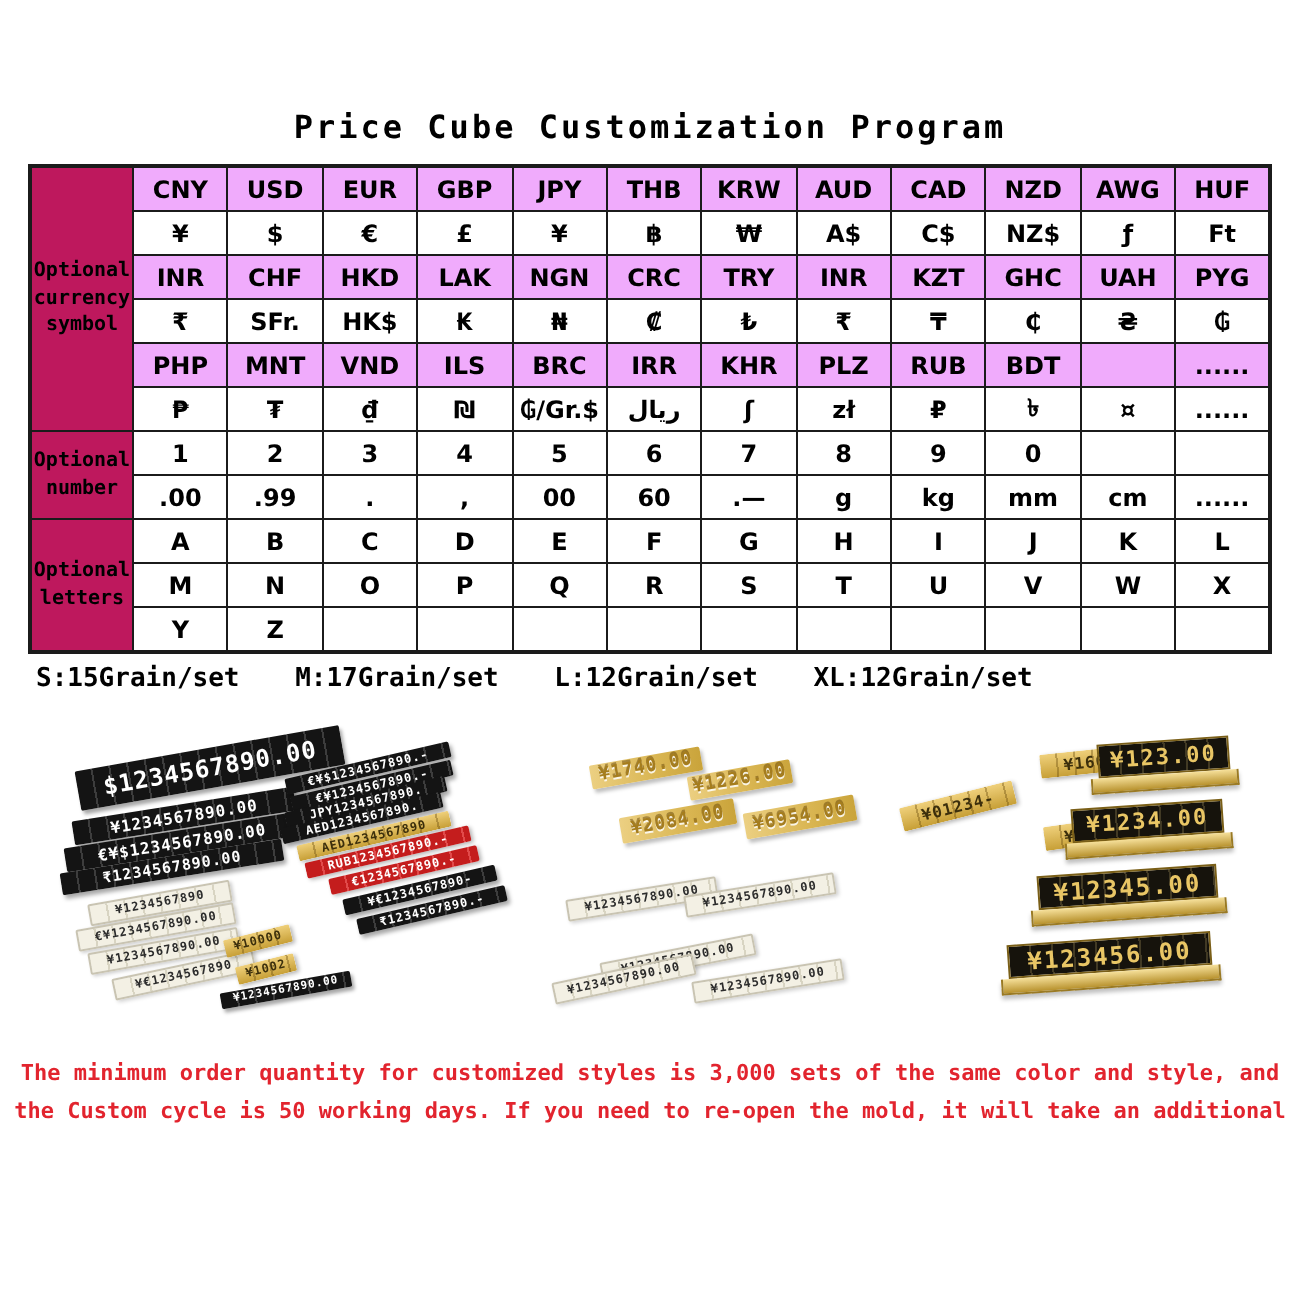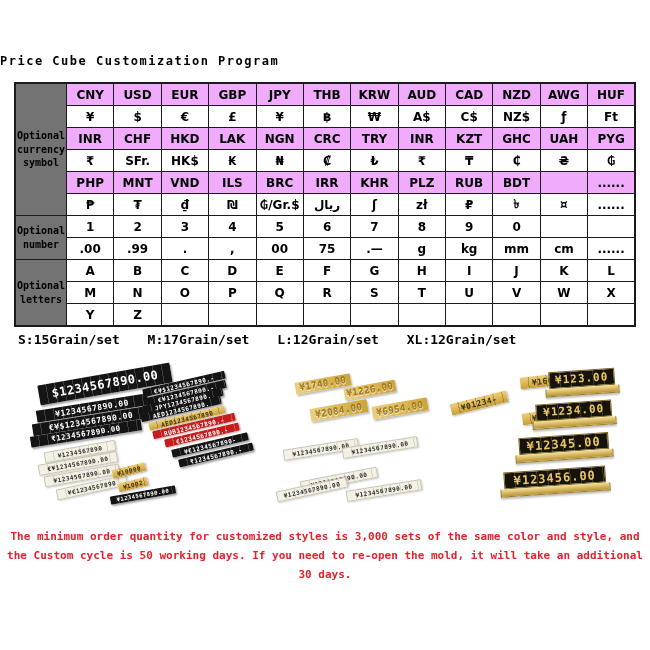--- a/index.html
+++ b/index.html
@@ -1,29 +1,29 @@
 <!DOCTYPE html>
 <html><head>
 <meta charset="utf-8">
 <style>
   html,body{margin:0;padding:0;background:#ffffff;}
   .page{position:relative;width:650px;height:650px;background:#ffffff;overflow:hidden;
         font-family:"DejaVu Sans Mono",monospace;color:#000;}
   
-  .title{position:absolute;top:54px;left:0;width:100%;text-align:left;
-         font-size:12px;font-weight:bold;letter-spacing:1.5px;
+  .title{position:absolute;top:54px;left:0;width:100%;text-align:center;
+         font-size:16px;font-weight:bold;letter-spacing:1.5px;
          font-family:"DejaVu Sans Mono",monospace;}
   
   table.cust{position:absolute;left:14px;top:82px;width:622px;border-collapse:collapse;
              table-layout:fixed;border:2px solid #1b1b1b;}
   table.cust td{border:1px solid #1b1b1b;height:21px;text-align:center;vertical-align:middle;
                 padding:0;font-family:"DejaVu Sans",sans-serif;font-weight:bold;font-size:12px;
                 overflow:hidden;background:#ffffff;}
   table.cust td.shaded{background:#f0abfc;}
-  table.cust td.label-cell{width:50px;background:#737373;font-size:10px;line-height:1.35;
+  table.cust td.label-cell{width:50px;background:#be185d;font-size:10px;line-height:1.35;
                            white-space:pre-line;font-family:"DejaVu Sans Mono",monospace;}
   table.cust td.u{}
   
   .sizes{position:absolute;top:332px;left:18px;font-size:13px;font-weight:bold;
          font-family:"DejaVu Sans Mono",monospace;text-align:right;}
   .sizes span{margin-right:20px;}
   
   .collage{position:absolute;left:0;top:358px;width:650px;height:170px;}
   .strip{position:absolute;display:flex;align-items:center;justify-content:center;
          white-space:nowrap;font-weight:bold;font-family:"DejaVu Sans Mono",monospace;
@@ -163,21 +163,21 @@
           <td>0</td>
           <td></td>
           <td></td>
         </tr>
         <tr>
           <td>.00</td>
           <td>.99</td>
           <td>.</td>
           <td>,</td>
           <td class="u">00</td>
-          <td class="u">75</td>
+          <td class="u">60</td>
           <td>.—</td>
           <td>g</td>
           <td>kg</td>
           <td>mm</td>
           <td>cm</td>
           <td>......</td>
         </tr>
         <tr>
           <td rowspan="3" class="label-cell">Optional
 letters</td>
@@ -279,16 +279,15 @@
       </div>
       <div class="stand" style="left: 504px; top: 111px; width: 102px; transform: rotate(-4deg);">
         <div class="stand-cubes" style="font-size: 12px;">¥123456.00</div>
         <div class="stand-base"></div>
       </div>
     </div>
 
   <div class="note" style="color: rgb(226, 36, 46);">
     <div>The minimum order quantity for customized styles is 3,000 sets of the same color and style, and</div>
     <div>the Custom cycle is 50 working days. If you need to re-open the mold, it will take an additional</div>
-    <div>30 days.</div>
   </div>
 
 </div>
 
 </body></html>

